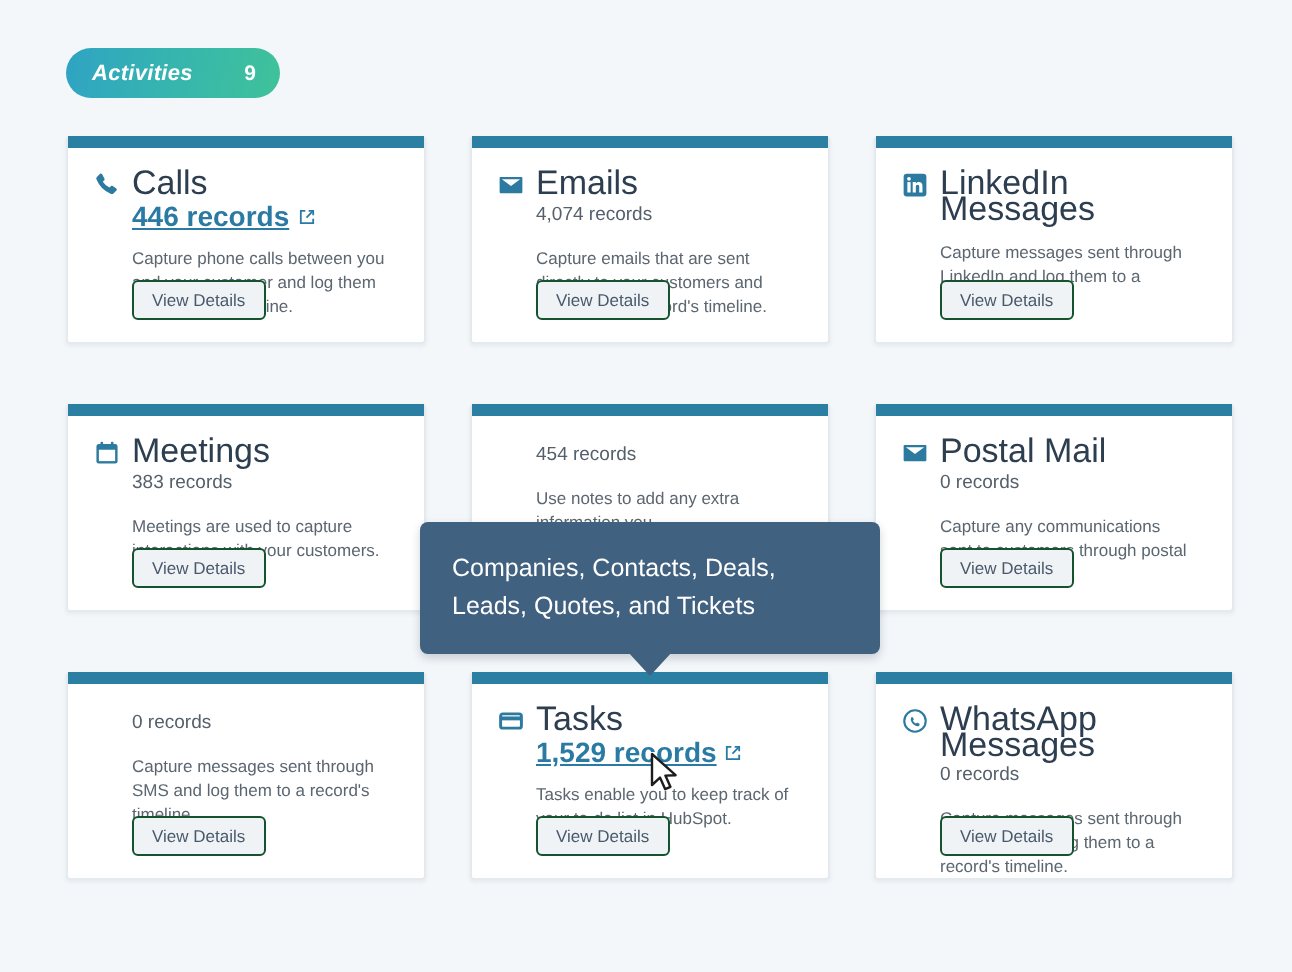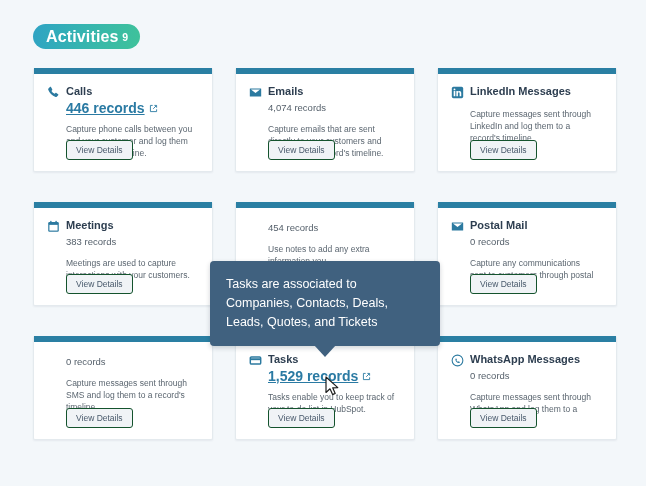--- a/index.html
+++ b/index.html
@@ -27,23 +27,24 @@
     justify-content: space-between;
     width: 107px;
     height: 25px;
     border-radius: 13px;
     background: linear-gradient(100deg, #2fa3c4 0%, #35b4b0 45%, #3fc29a 100%);
     padding: 0 12px 0 13px;
     box-sizing: border-box;
   }
   .activities-badge .badge-label {
     color: #ffffff;
-    font-size: 16px;
+    font-size: 11px;
     font-weight: bold;
     letter-spacing: 0.15px;
+    font-style: italic;
   }
   .activities-badge .badge-count {
     color: #ffffff;
     font-size: 10.5px;
     font-weight: bold;
   }
 
   
   .grid {
     position: absolute;
@@ -82,22 +83,22 @@
   .card-icon {
     width: 13px;
     height: 13px;
     flex: 0 0 13px;
     margin-top: 1px;
     color: #2c7aa0;
     display: block;
   }
   .card-icon svg { display: block; }
   .card-title {
-    font-size: 11px;
-    font-weight: bold;
+    font-size: 17px;
+    font-weight: normal;
     color: #2d3e50;
     line-height: 13px;
   }
   .card-records {
     font-size: 9.5px;
     color: #55606b;
     margin-top: 3px;
     margin-left: 19px;
     line-height: 12px;
     display: flex;
@@ -348,21 +349,20 @@
       </div>
       <div class="card-records">0 records</div>
       <div class="card-desc">Capture messages sent through WhatsApp and log them to a record's timeline.</div>
     </div>
     <button class="view-details">View Details</button>
   </div>
 
 </div>
 
 <div class="tooltip">
-  <div class="tooltip-text">Tasks are associated to</div>
   <div class="tooltip-text">Companies, Contacts, Deals,</div>
   <div class="tooltip-text">Leads, Quotes, and Tickets</div>
   <div class="tooltip-tail"></div>
 </div>
 
 <div class="cursor">
   <svg width="16" height="22" viewBox="0 0 16 22">
     <path d="M1 1 1 16.5 5 12.8 7.6 18.6 10.2 17.4 7.7 11.8 12.8 11.6z" fill="#ffffff" stroke="#1d1d1d" stroke-width="1.2" stroke-linejoin="round"></path>
   </svg>
 </div>

